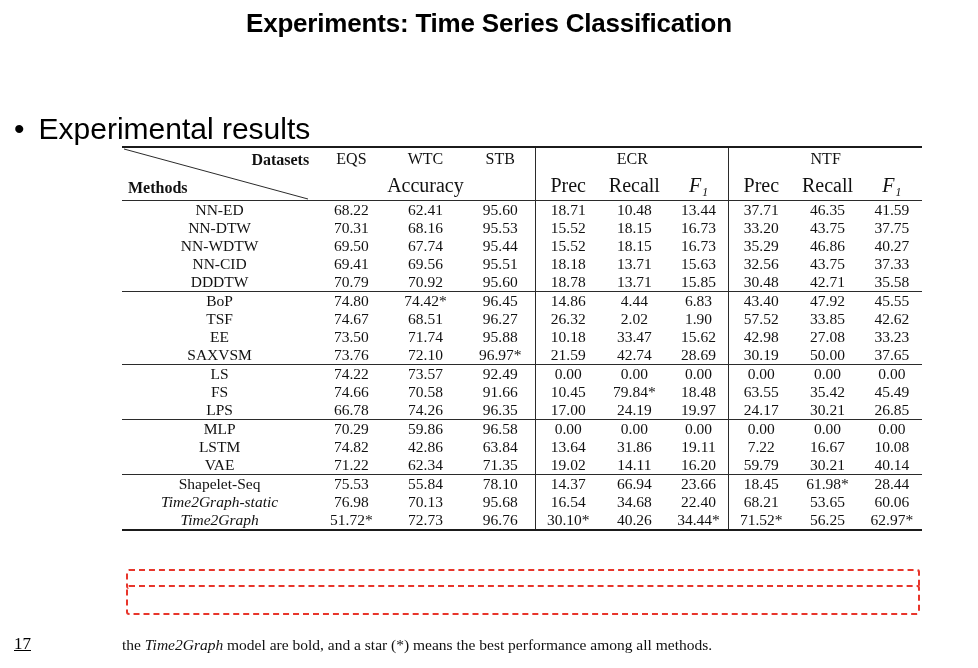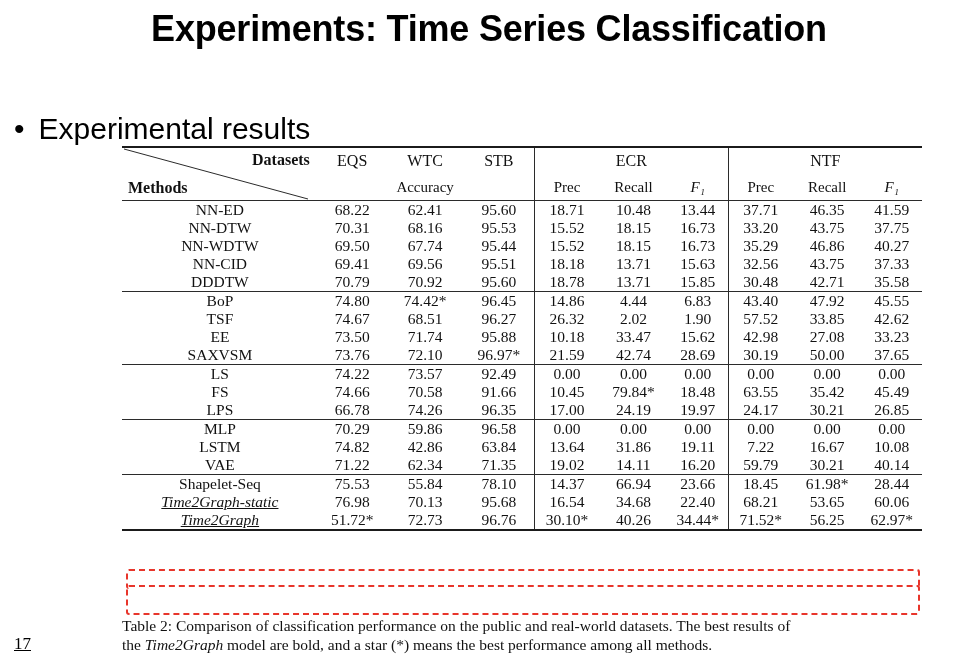--- a/index.html
+++ b/index.html
@@ -20,21 +20,21 @@
     height: 668px;
   }
   .slide-title {
     position: absolute;
     top: 8px;
     left: 0;
     width: 978px;
     text-align: center;
     font-family: "Liberation Sans", sans-serif;
     font-weight: bold;
-    font-size: 36px;
+    font-size: 26px;
     color: #000000;
     letter-spacing: -0.2px;
   }
   .bullet-row {
     position: absolute;
     top: 76px;
     left: 14px;
     display: flex;
     align-items: baseline;
     gap: 14px;
@@ -84,21 +84,21 @@
   .rule-top td { border-top: 2.2px solid #1b1b1b; }
   .rule-mid td { border-top: 1px solid #2b2b2b; }
   .rule-bottom td { border-bottom: 2.2px solid #1b1b1b; }
 
   .hdr-cell {
     font-weight: bold;
     font-size: 16px;
     padding: 3px 0 1px 0;
   }
   .subhdr-cell {
-    font-size: 15px;
+    font-size: 20px;
     padding: 0 0 3px 0;
   }
   .subhdr-cell.it { font-style: italic; }
 
   
   .corner {
     position: relative;
     width: 188px;
     height: 52px;
     text-align: left;
@@ -128,21 +128,21 @@
   .corner .diag svg { display: block; }
 
   .vline { border-left: 1px solid #2b2b2b; }
 
   td.method-name {
     text-align: center;
     padding: 1.5px 0;
   }
   td.num { padding: 1.5px 0; }
   .bold { font-weight: bold; }
-  .ital { font-style: italic; text-decoration: underline; }
+  .ital { font-style: italic; }
 
   
   .hl-box {
     position: absolute;
     border: 2px dashed #e8352b;
     border-radius: 3px;
     pointer-events: none;
   }
   #hl-main {
     left: 4px;
@@ -465,21 +465,20 @@
             <td class="num bold">62.97*</td>
           </tr>
         </tbody>
     </table>
 
     <div class="hl-box" id="hl-partial" style="border-color: rgb(232, 53, 43);"></div>
     <div class="hl-box" id="hl-main" style="border-color: rgb(232, 53, 43);"></div>
   </div>
 
   <div class="caption">
-    <span>Table 2: Comparison of classification performance on the public and real-world datasets. The best results of</span>
     <br>
     <span>the</span>
     <span class="it">Time2Graph</span>
     <span>model are bold, and a star (*) means the best performance among all methods.</span>
   </div>
 
   <div class="page-number">17</div>
 
 
 </div>

